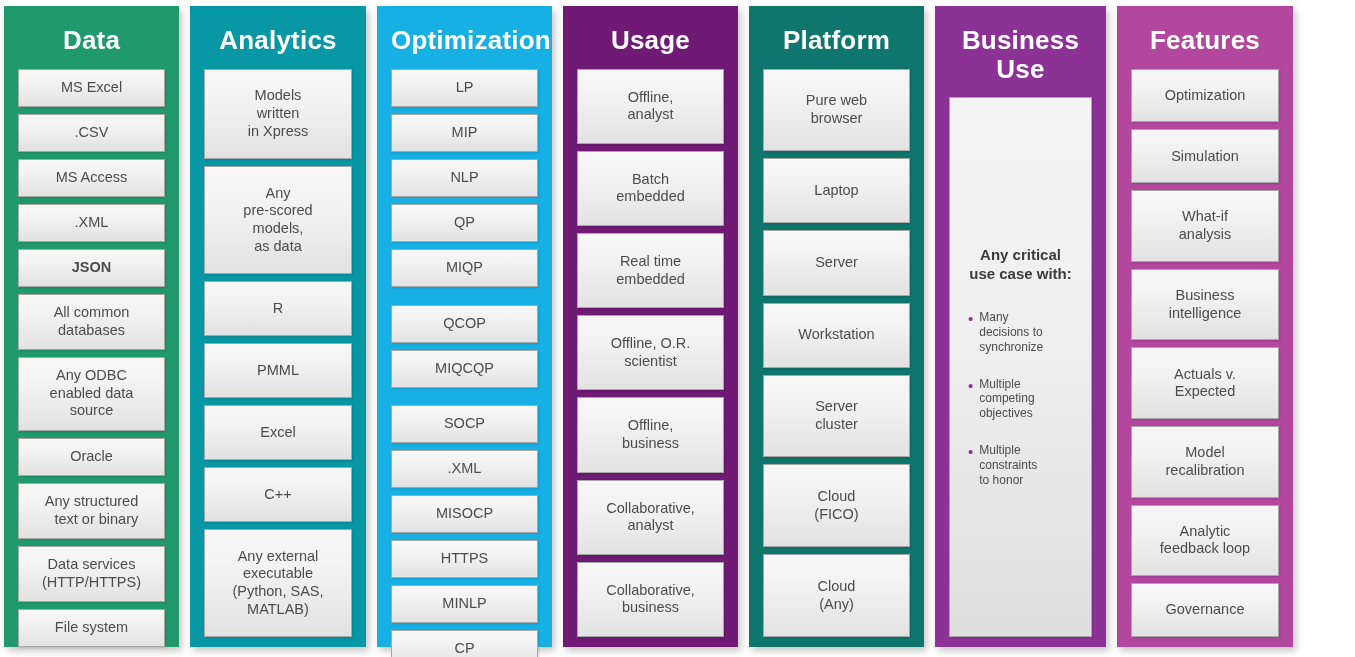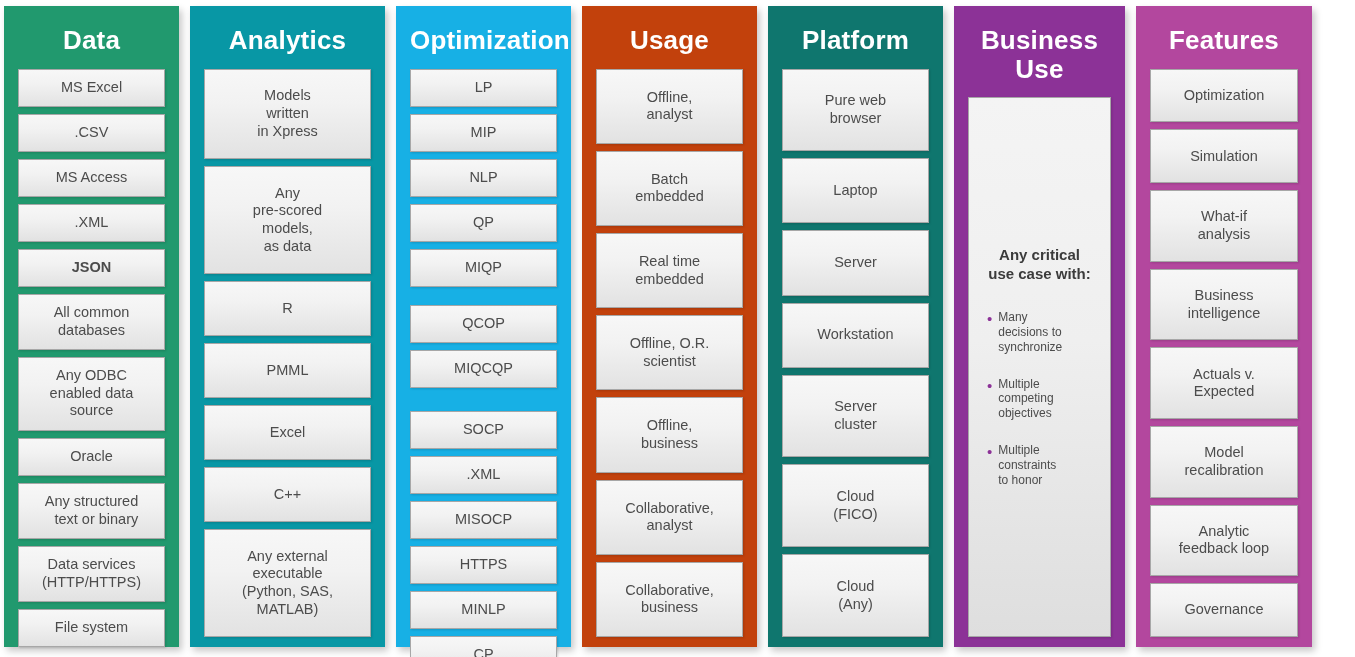--- a/index.html
+++ b/index.html
@@ -102,21 +102,21 @@
   }
   .bullet-text {
     color: #4c4c4c;
     font-size: 12px;
     line-height: 1.24;
     text-align: left;
   }
 
   
   .c0 { width: 175px; }
-  .c1 { width: 195px; }
+  .c1 { width: 176px; }
   .c2 { width: 175px; }
   .c3 { width: 175px; }
   .c4 { width: 175px; }
   .c5 { width: 171px; }
   .c6 { width: 176px; }
 </style>
 </head>
 <body>
 
 <div id="board">
@@ -150,30 +150,30 @@
     </div>
     <div class="column c2" style="background: rgb(23, 176, 229);">
       <div class="col-title">Optimization</div>
       <div class="items spread">
         <div class="chip" style="min-height: 38px; flex: 1 1 auto; margin-bottom: 7px;">LP</div>
         <div class="chip" style="min-height: 38px; flex: 1 1 auto; margin-bottom: 7px;">MIP</div>
         <div class="chip" style="min-height: 38px; flex: 1 1 auto; margin-bottom: 7px;">NLP</div>
         <div class="chip" style="min-height: 38px; flex: 1 1 auto; margin-bottom: 7px;">QP</div>
         <div class="chip" style="min-height: 38px; flex: 1 1 auto; margin-bottom: 18px;">MIQP</div>
         <div class="chip" style="min-height: 38px; flex: 1 1 auto; margin-bottom: 7px;">QCOP</div>
-        <div class="chip" style="min-height: 38px; flex: 1 1 auto; margin-bottom: 23px;">MIQCQP</div>
+        <div class="chip" style="min-height: 38px; flex: 1 1 auto; margin-bottom: 17px;">MIQCQP</div>
         <div class="chip" style="min-height: 38px; flex: 1 1 auto; margin-bottom: 7px;">SOCP</div>
         <div class="chip" style="min-height: 38px; flex: 1 1 auto; margin-bottom: 7px;">.XML</div>
         <div class="chip" style="min-height: 38px; flex: 1 1 auto; margin-bottom: 7px;">MISOCP</div>
         <div class="chip" style="min-height: 38px; flex: 1 1 auto; margin-bottom: 7px;">HTTPS</div>
         <div class="chip" style="min-height: 38px; flex: 1 1 auto; margin-bottom: 7px;">MINLP</div>
         <div class="chip" style="min-height: 38px; flex: 1 1 auto; margin-bottom: 0px;">CP</div>
       </div>
     </div>
-    <div class="column c3" style="background: #c2410c;">
+    <div class="column c3" style="background: #701a75;">
       <div class="col-title">Usage</div>
       <div class="items spread">
         <div class="chip" style="min-height: 56px; flex: 1 1 auto; margin-bottom: 7px;">Offline,<br>analyst</div>
         <div class="chip" style="min-height: 56px; flex: 1 1 auto; margin-bottom: 7px;">Batch<br>embedded</div>
         <div class="chip" style="min-height: 56px; flex: 1 1 auto; margin-bottom: 7px;">Real time<br>embedded</div>
         <div class="chip" style="min-height: 56px; flex: 1 1 auto; margin-bottom: 7px;">Offline, O.R.<br>scientist</div>
         <div class="chip" style="min-height: 56px; flex: 1 1 auto; margin-bottom: 7px;">Offline,<br>business</div>
         <div class="chip" style="min-height: 56px; flex: 1 1 auto; margin-bottom: 7px;">Collaborative,<br>analyst</div>
         <div class="chip" style="min-height: 56px; flex: 1 1 auto; margin-bottom: 0px;">Collaborative,<br>business</div>
       </div>

